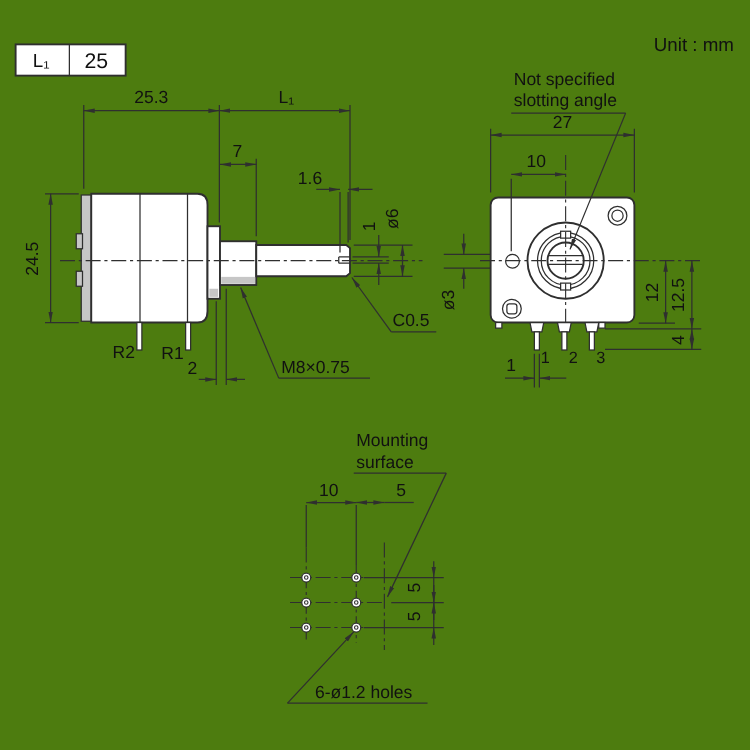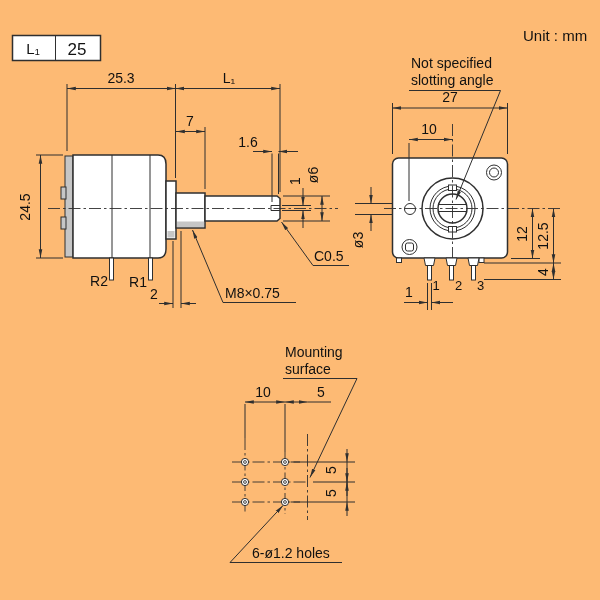--- a/index.html
+++ b/index.html
@@ -1,16 +1,16 @@
 <!DOCTYPE html>
 <html><head>
 <meta charset="utf-8">
 <style>
   html,body{margin:0;padding:0;background:#ffffff;}
-  .stage{width:600px;height:600px;position:relative;background:#fdba74;overflow:hidden;}
+  .stage{width:600px;height:600px;position:relative;background:#4d7c0f;overflow:hidden;}
   svg text{font-family:"Liberation Sans","DejaVu Sans",sans-serif;fill:#111;}
   .t13{font-size:13px;} .t14{font-size:14px;} .t15{font-size:15px;} .t17{font-size:17px;}
   .mid{text-anchor:middle;} .end{text-anchor:end;}
   line, path.ln{stroke:#2f2f2f;stroke-width:1;fill:none;}
   .out{stroke:#2f2f2f;stroke-width:1.5;fill:#ffffff;}
   .thin{stroke-width:1;}
   .cl{stroke:#2f2f2f;stroke-width:0.9;stroke-dasharray:12 3 2.5 3;fill:none;}
   marker path{fill:#2f2f2f;stroke:none;}
   .shade{fill:#c6c6c6;stroke:#2f2f2f;stroke-width:1;}
   .noedge{stroke:none;}

